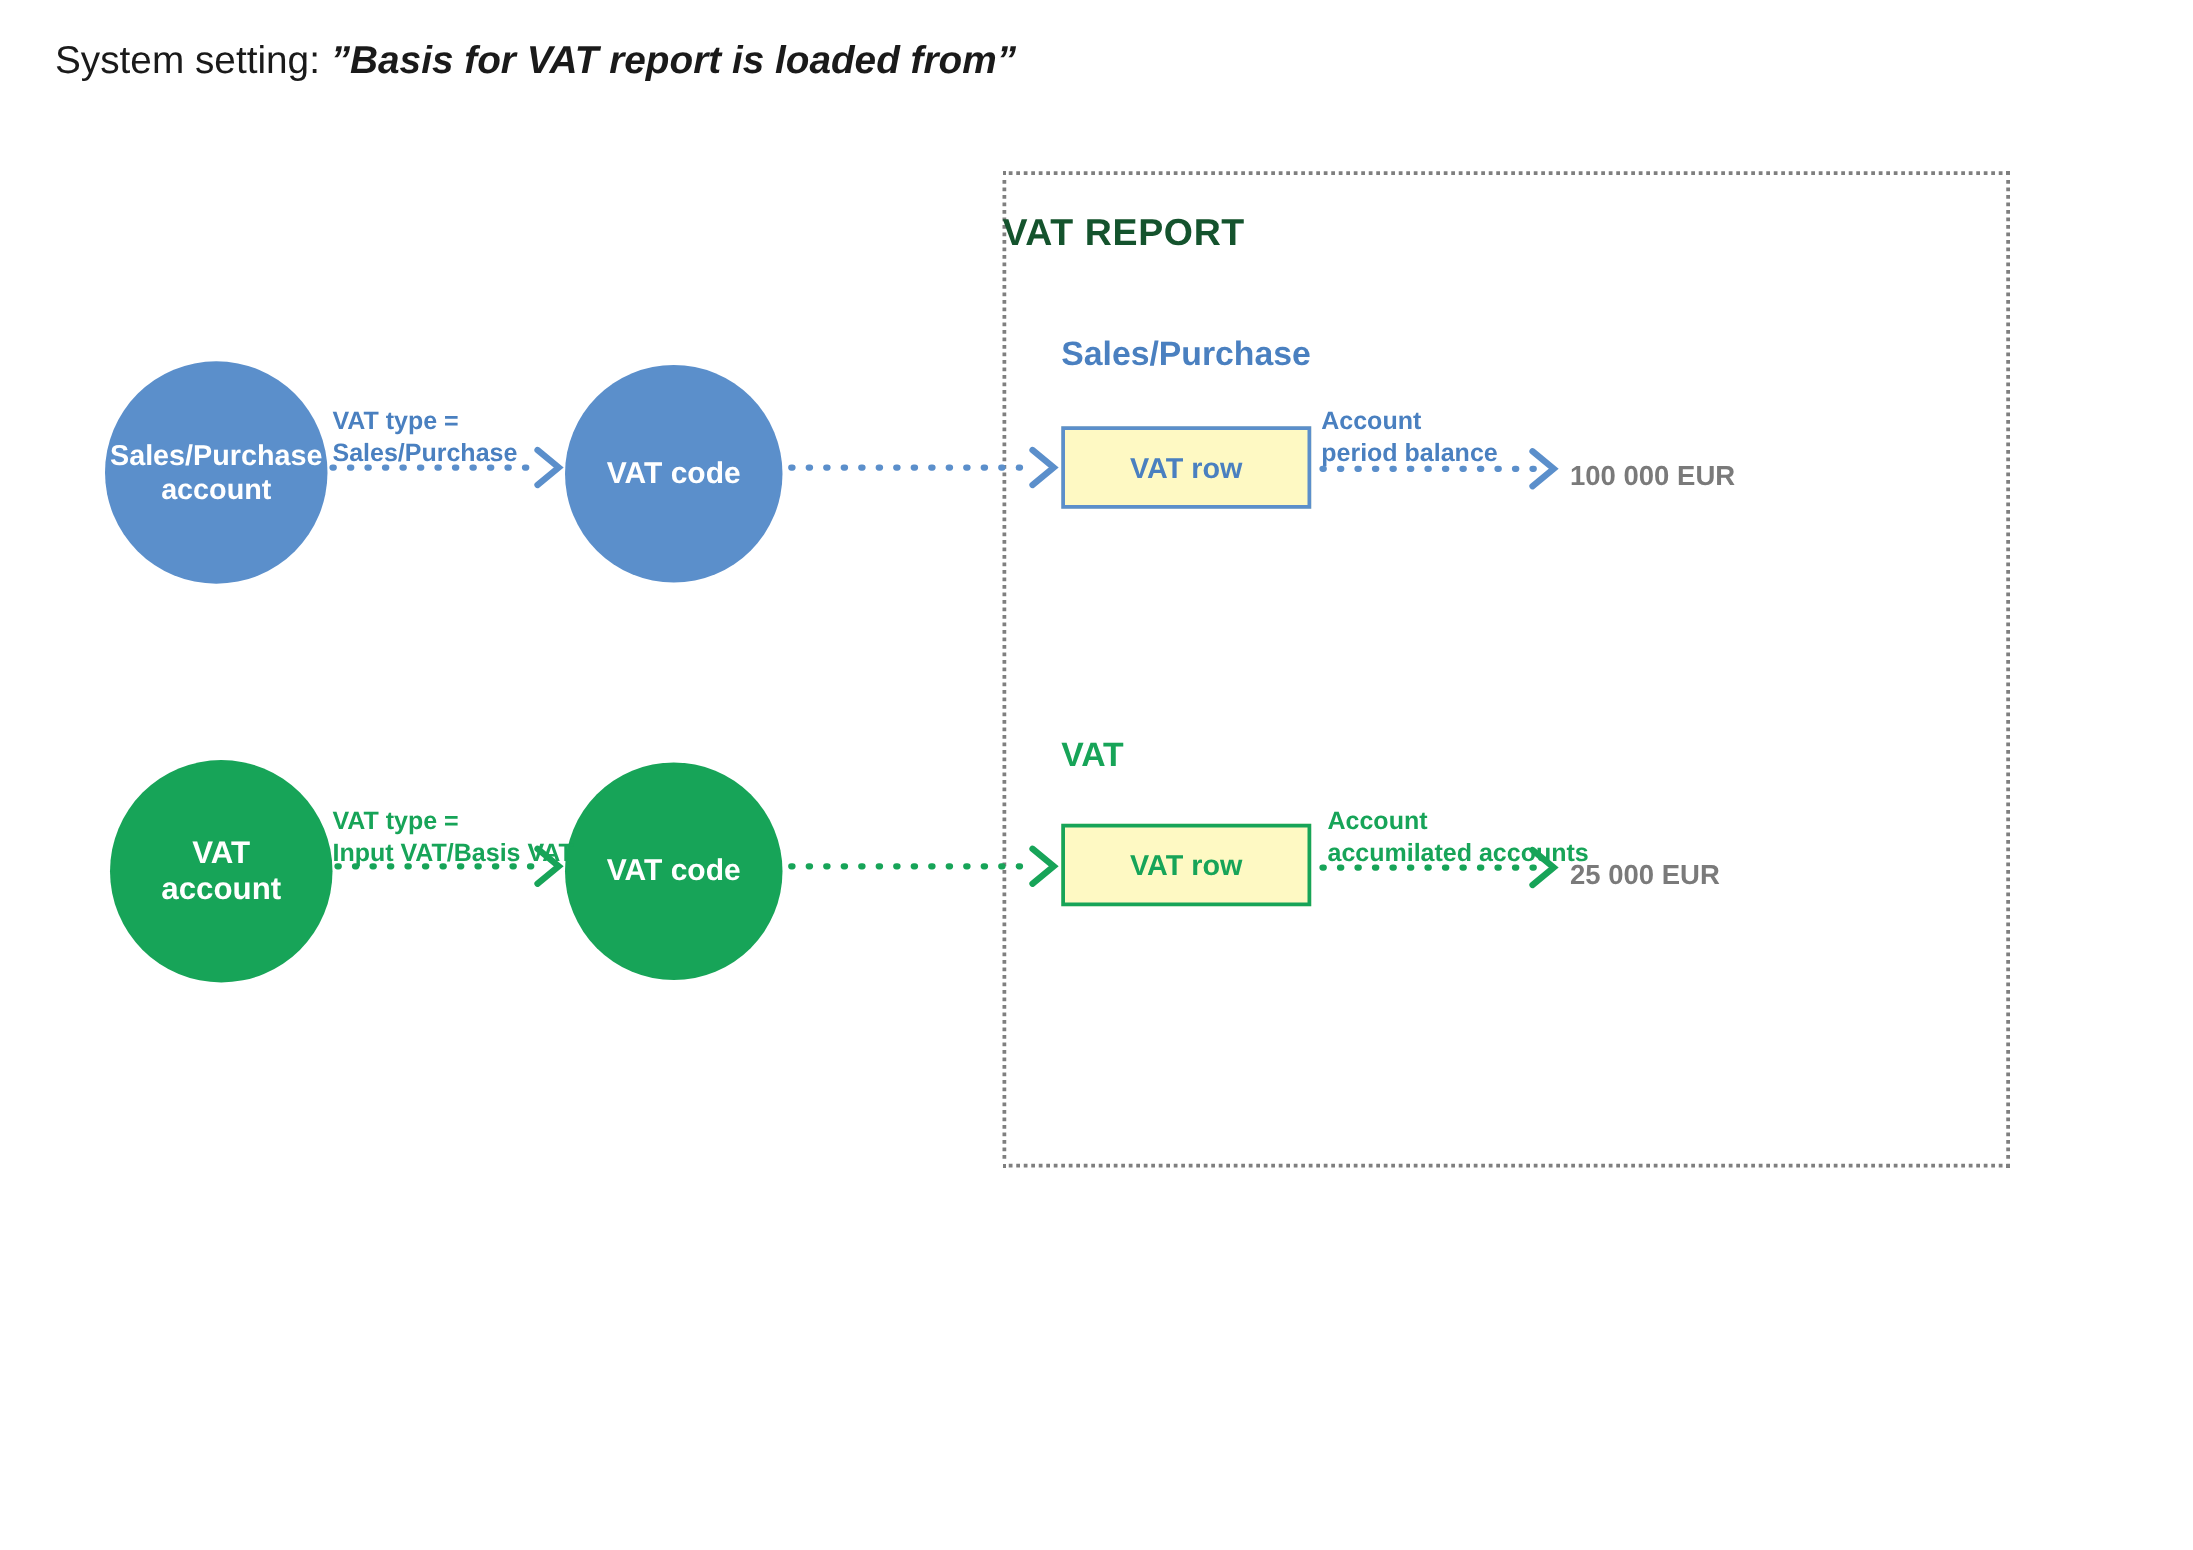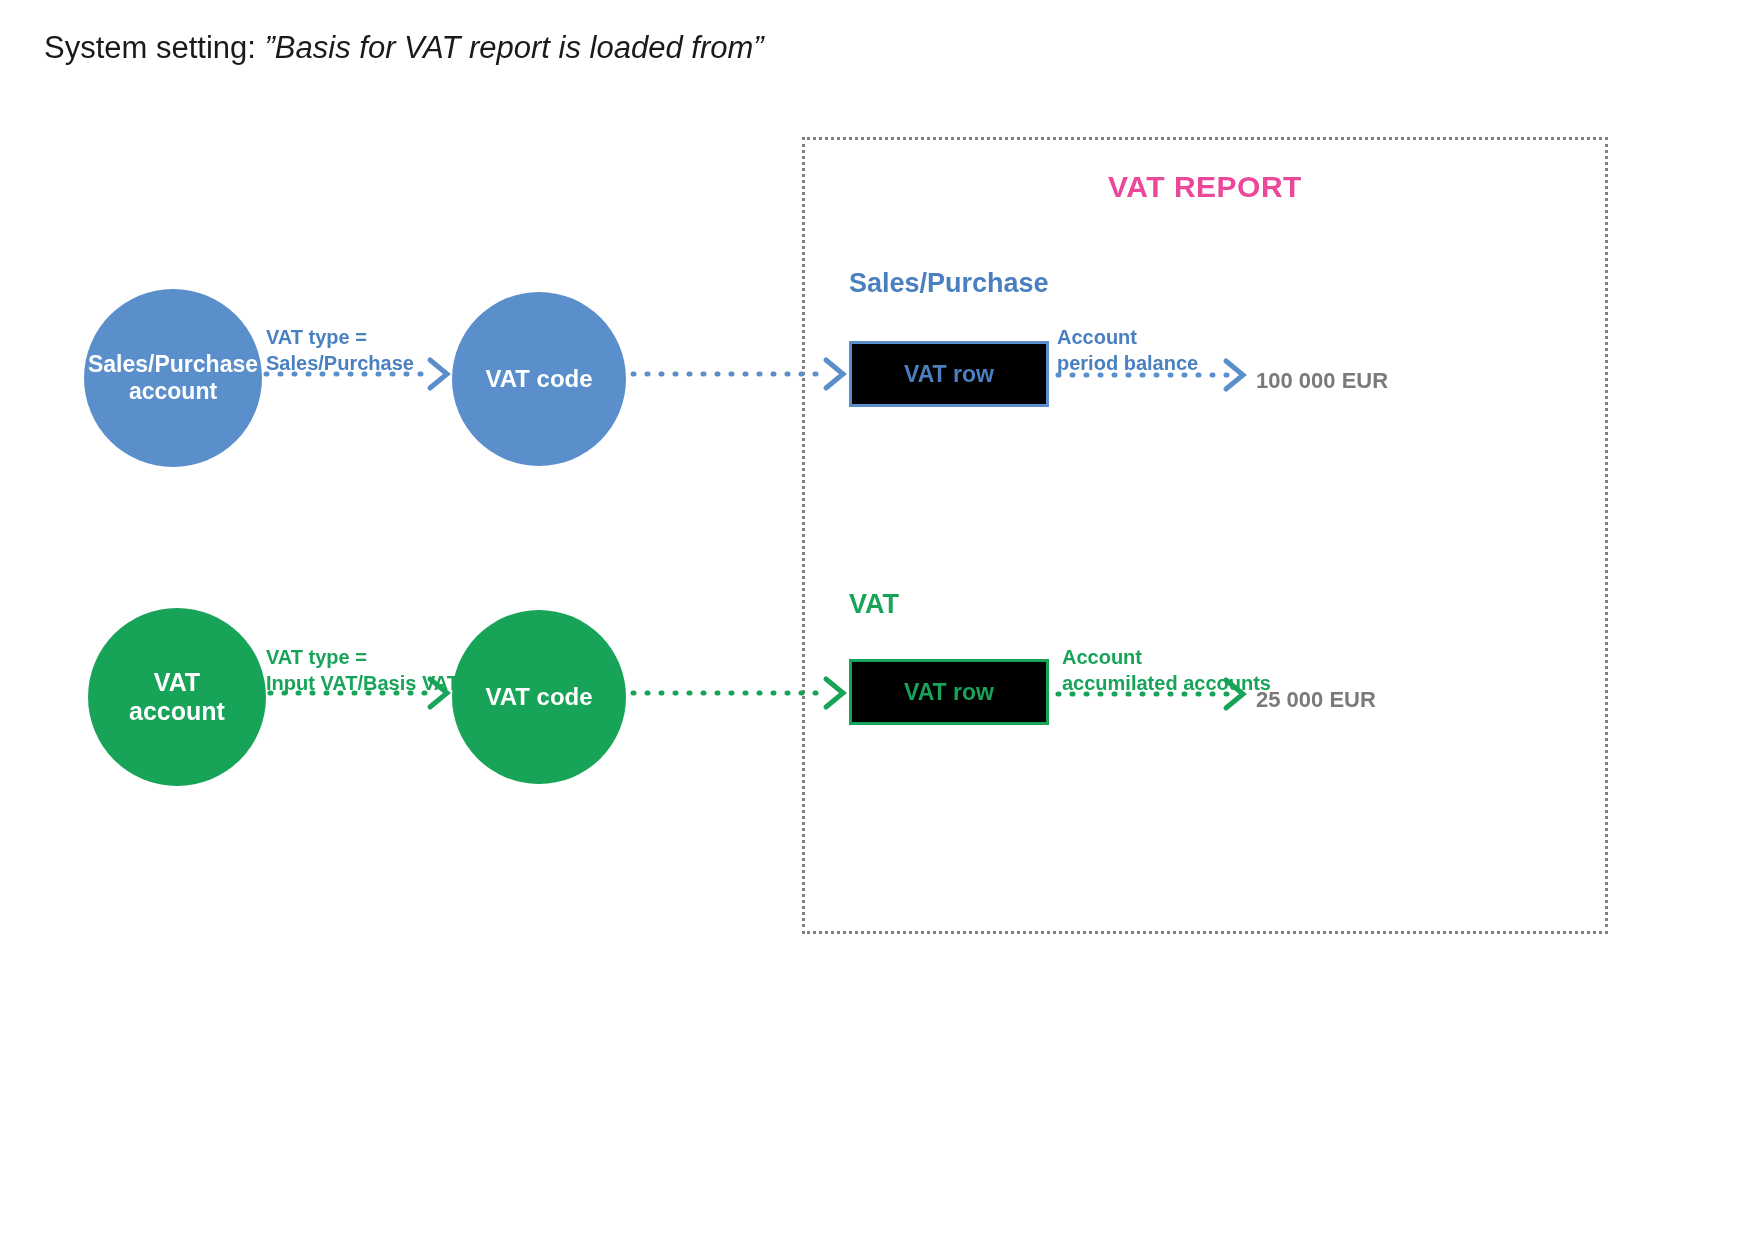--- a/index.html
+++ b/index.html
@@ -22,41 +22,41 @@
     top: 28px;
     width: 1100px;
     line-height: 1.32;
     color: #1a1a1a;
   }
   #title-block .line {
     font-size: 31px;
     white-space: nowrap;
   }
   .t-bold   { font-weight: 400; font-style: normal; }
-  .t-italic { font-weight: 400; font-style: italic; }
+  .t-italic { font-weight: 700; font-style: italic; }
 
   
   #vat-report-box {
     position: absolute;
     left: 802px;
     top: 137px;
     width: 806px;
     height: 797px;
     border: 3px dotted #7f7f7f;
     box-sizing: border-box;
   }
   #vat-report-title {
     position: absolute;
     left: 802px;
     top: 170px;
     width: 806px;
-    text-align: center;
+    text-align: left;
     font-size: 30px;
     font-weight: 700;
-    color: #ec4899;
+    color: #14532d;
     letter-spacing: 0.5px;
   }
 
   
   .circle {
     position: absolute;
     border-radius: 50%;
     display: flex;
     align-items: center;
     justify-content: center;
@@ -76,21 +76,21 @@
 
   
   .vat-row-box {
     position: absolute;
     display: flex;
     align-items: center;
     justify-content: center;
     font-size: 23px;
     font-weight: 700;
     box-sizing: border-box;
-    background: #000000;
+    background: #fef9c3;
   }
   #vat-row-box-sp  { left: 849px; top: 341px; width: 200px; height: 66px;
                      border: 3px solid #5B8FCB; color: #4A80C0; }
   #vat-row-box-vat { left: 849px; top: 659px; width: 200px; height: 66px;
                      border: 3px solid #17A458; color: #17A458; }
 
   
   .section-heading {
     position: absolute;
     font-size: 27px;

